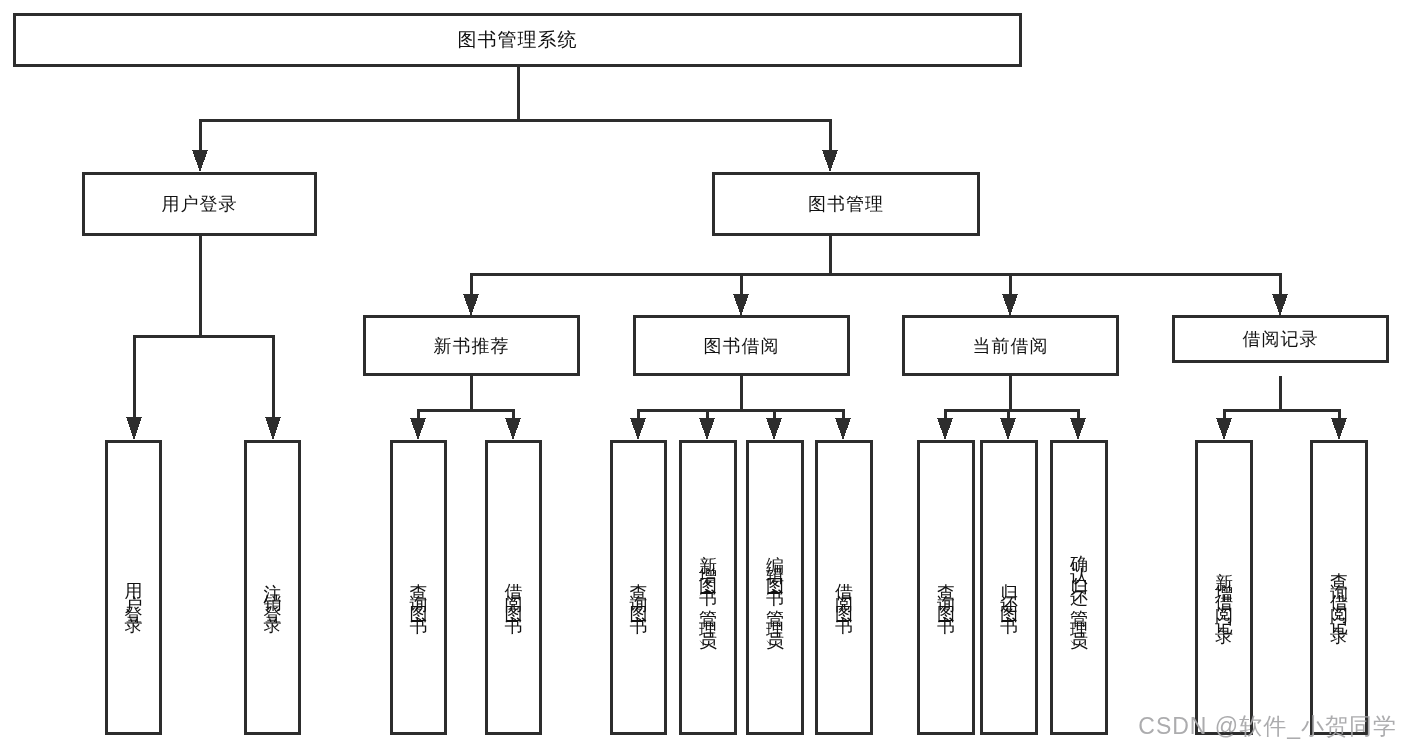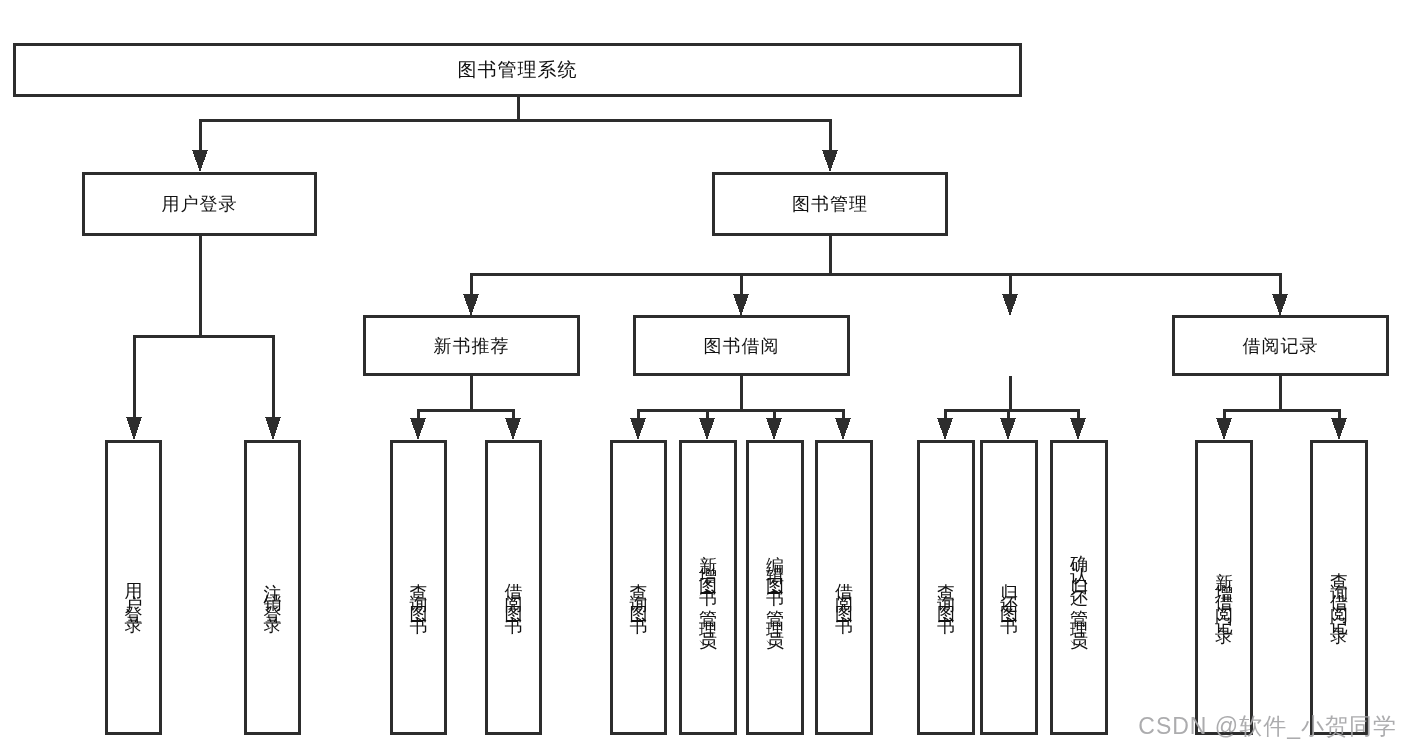--- a/index.html
+++ b/index.html
@@ -37,21 +37,21 @@
   }
   .leaf {
     writing-mode: vertical-rl;
     text-orientation: mixed;
     white-space: normal;
     letter-spacing: 11px;
     line-height: 1;
     font-size: 18px;
     padding-top: 6px;
   }
-  .root-node  { font-size: 19px; margin-top: 30px; }
+  .root-node  { font-size: 19px; }
   .watermark {
     position: absolute;
     right: 8px;
     bottom: 5px;
     font-size: 23px;
     color: rgba(168,168,170,0.95);
     letter-spacing: 1px;
     z-index: 5;
   }
 </style>
@@ -123,25 +123,26 @@
       <polygon points="1000,418 1016,418 1008,440"></polygon>
       <polygon points="1070,418 1086,418 1078,440"></polygon>
       <polygon points="1216,418 1232,418 1224,440"></polygon>
       <polygon points="1331,418 1347,418 1339,440"></polygon>
     </g>
   </svg>
 
   <div class="node root-node" style="left:13px; top:13px; width:1009px; height:54px;">图书管理系统</div>
 
   <div class="node" style="left:82px; top:172px; width:235px; height:64px;">用户登录</div>
-  <div class="node" style="left:712px; top:172px; width:236px; height:64px;">图书管理</div>
+  <div class="node" style="left:712px; top:172px; width:268px; height:64px;">图书管理</div>
 
   <div class="node" style="left:633px; top:315px; width:217px; height:61px;">图书借阅</div>
   <div class="node" style="left:363px; top:315px; width:217px; height:61px;">新书推荐</div>
-  <div class="node" style="left:1172px; top:315px; width:217px; height:61px;">借阅记录</div>
+  <div class="node" style="left:902px; top:315px; width:217px; height:61px;">当前借阅</div>
+  <div class="node" style="left:1172px; top:315px; width:217px; height:48px;">借阅记录</div>
 
   <div class="node leaf" style="left:105px; top:440px; width:57px; height:295px;">用户登录</div>
   <div class="node leaf" style="left:244px; top:440px; width:57px; height:295px;">注销登录</div>
 
   <div class="node leaf" style="left:390px; top:440px; width:57px; height:295px;">查询图书</div>
   <div class="node leaf" style="left:485px; top:440px; width:57px; height:295px;">借阅图书</div>
 
   <div class="node leaf" style="left:610px; top:440px; width:57px; height:295px;">查询图书</div>
   <div class="node leaf" style="left:679px; top:440px; width:58px; height:295px;">新增图书（管理员）</div>
   <div class="node leaf" style="left:746px; top:440px; width:58px; height:295px;">编辑图书（管理员）</div>

